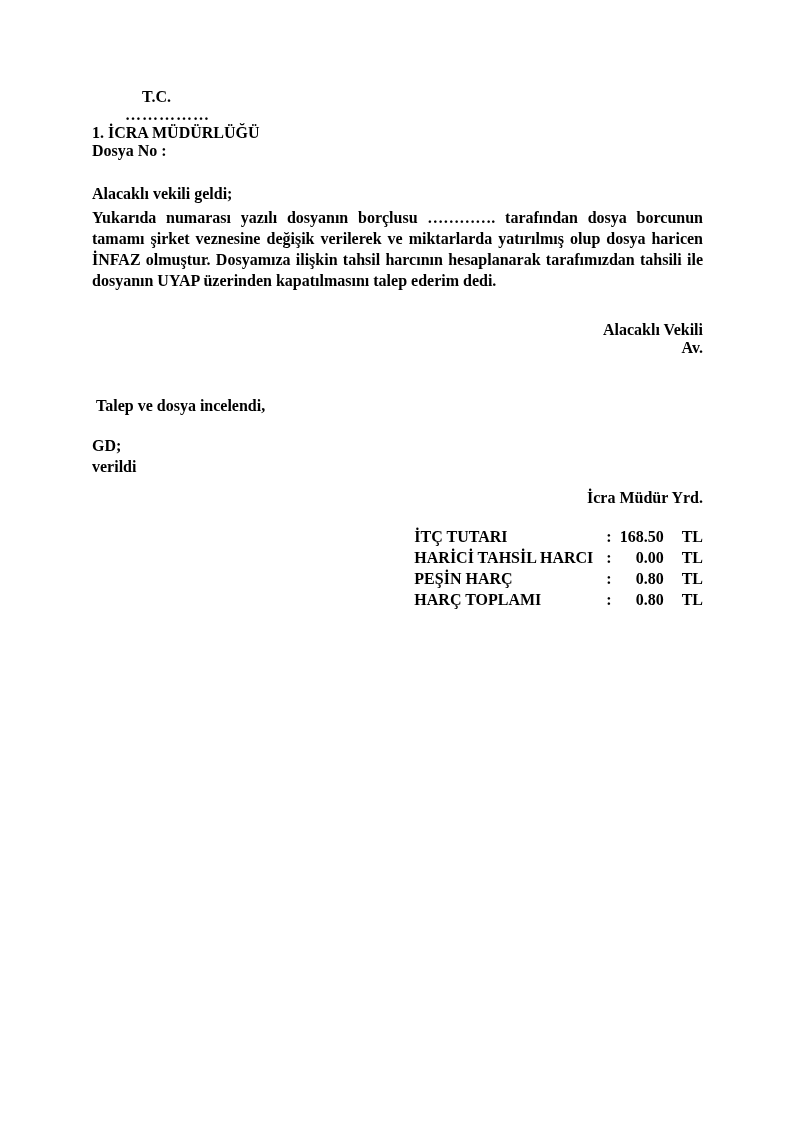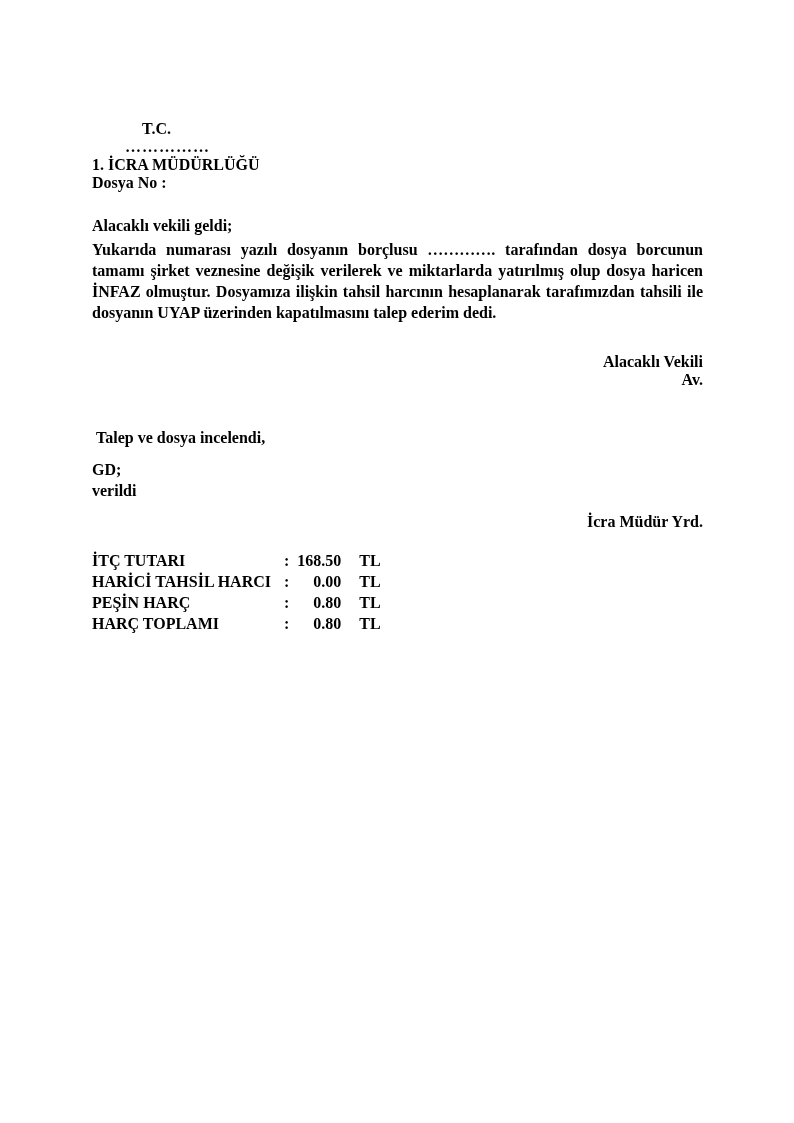--- a/index.html
+++ b/index.html
@@ -7,42 +7,42 @@
     position: relative;
     width: 794px;
     height: 1123px;
     background: #ffffff;
     color: #000000;
     font-family: "Liberation Serif", "DejaVu Serif", serif;
     font-weight: bold;
     font-size: 16px;
     overflow: hidden;
   }
-  .doc { padding: 120px 91px 0 92px; }
+  .doc { padding: 88px 91px 0 92px; }
 
   .hdr-line { line-height: 18px; }
   .tc   { padding-left: 50px; }
   .dots { padding-left: 33px; letter-spacing: 1px; }
 
   .appearance { margin-top: 25px; line-height: 18px; }
 
   .para { margin-top: 4px; line-height: 21px; }
   .jline { text-align: justify; text-align-last: justify; }
   .jline.last { text-align-last: left; }
 
   .sig-right { margin-top: 30px; text-align: right; line-height: 18px; }
 
   .review { margin-top: 40px; padding-left: 4px; line-height: 18px; }
 
-  .decision { margin-top: 12px; line-height: 21px; }
+  .decision { margin-top: 20px; line-height: 21px; }
 
   .officer { margin-top: 12px; }
 
   .fees { margin-top: 19px; line-height: 21px; }
-  .fee-row { display: flex; }
+  .fee-row { display: flex; justify-content: flex-end; }
   .fee-label { width: 192px; flex: none; }
   .fee-sep { flex: none; }
   .fee-amount { width: 52px; flex: none; text-align: right; white-space: pre; }
   .fee-cur { margin-left: 18px; }
 </style>
 </head>
 <body>
 
 <div class="page">
   <div class="doc">

